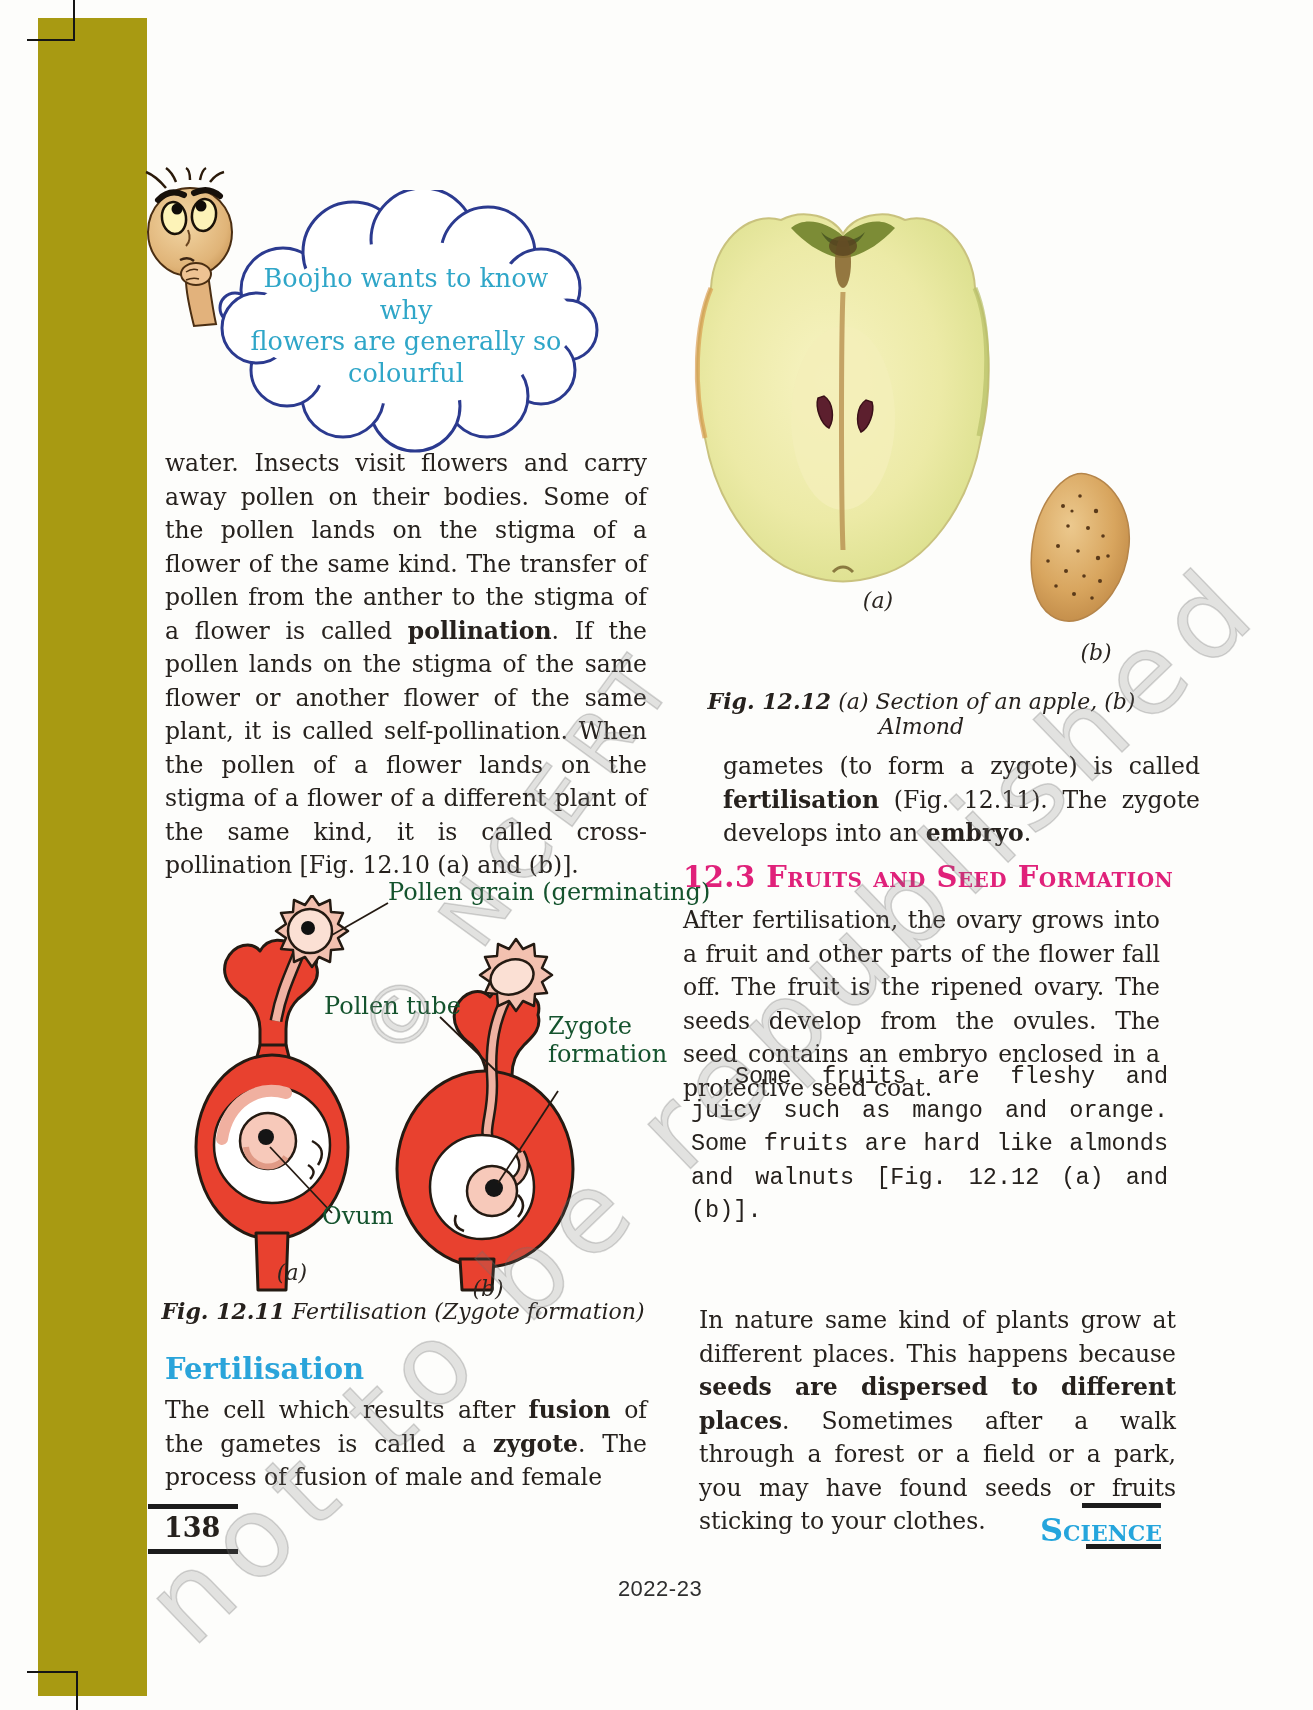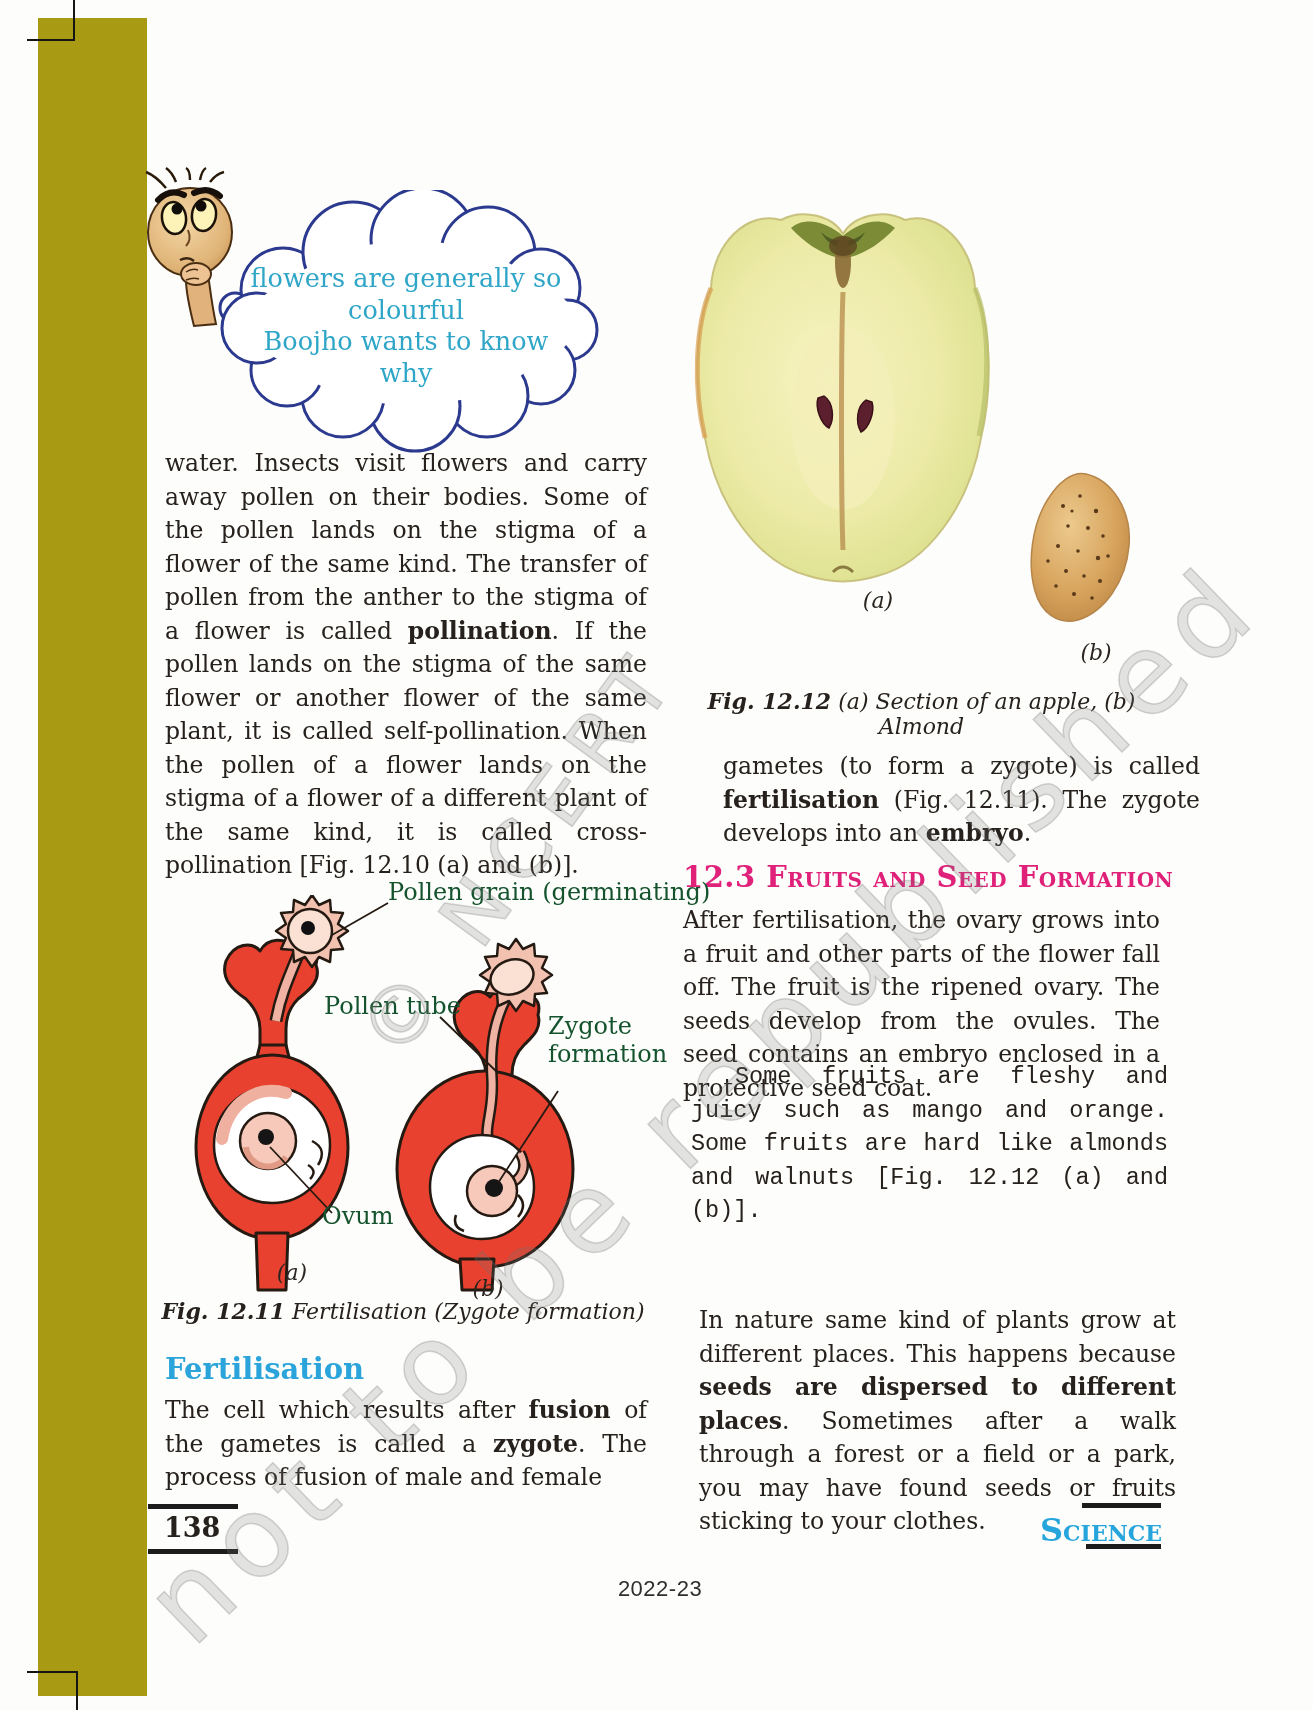--- a/index.html
+++ b/index.html
@@ -96,22 +96,22 @@
           <circle cx="210" cy="216" r="45"></circle>
         <circle cx="138" cy="206" r="41"></circle>
           <circle cx="82" cy="180" r="36"></circle>
           <circle cx="52" cy="138" r="35"></circle>
       </g>
       <ellipse cx="207" cy="133" rx="142" ry="82" fill="#ffffff"></ellipse>
       <ellipse cx="207" cy="133" rx="165" ry="62" fill="#ffffff"></ellipse>
     </svg>
   </div>
   <div class="abs bubble-text" style="left:240px;top:263px;width:332px;">
+    <div>Boojho wants to know why</div>
     <div>flowers are generally so colourful</div>
-    <div>Boojho wants to know why</div>
   </div>
 
   <p class="abs body-text" style="left:165px;top:447px;width:482px;margin:0;"><span>water. Insects visit flowers and carry away pollen on their bodies. Some of the pollen lands on the stigma of a flower of the same kind. The transfer of pollen from the anther to the stigma of a flower is called </span><b>pollination</b><span>.  If the pollen lands on the stigma of the same flower or another flower of the same plant, it is called self-pollination. When the pollen of a flower lands on the stigma of a flower of a different plant of the same kind, it is called cross-pollination [Fig. 12.10 (a) and (b)].</span></p>
 
   <div class="abs" style="left:160px;top:895px;width:480px;height:420px;z-index:1;">
     <svg width="480" height="420" viewBox="0 0 480 420">
       <g stroke-linejoin="round">
 
         <path d="M66,66 C74,48 92,46 100,56 C108,42 126,42 134,54 C146,44 160,54 156,70 C162,86 148,96 138,104 C130,112 126,122 126,134 L126,152 L100,152 L100,134 C100,122 94,112 86,104 C74,96 60,84 66,66 Z" fill="#e8412f" stroke="#241a12" stroke-width="3"></path>
         <path d="M100,150 L126,150 L134,182 L92,182 Z" fill="#e8412f" stroke="#241a12" stroke-width="3"></path>

